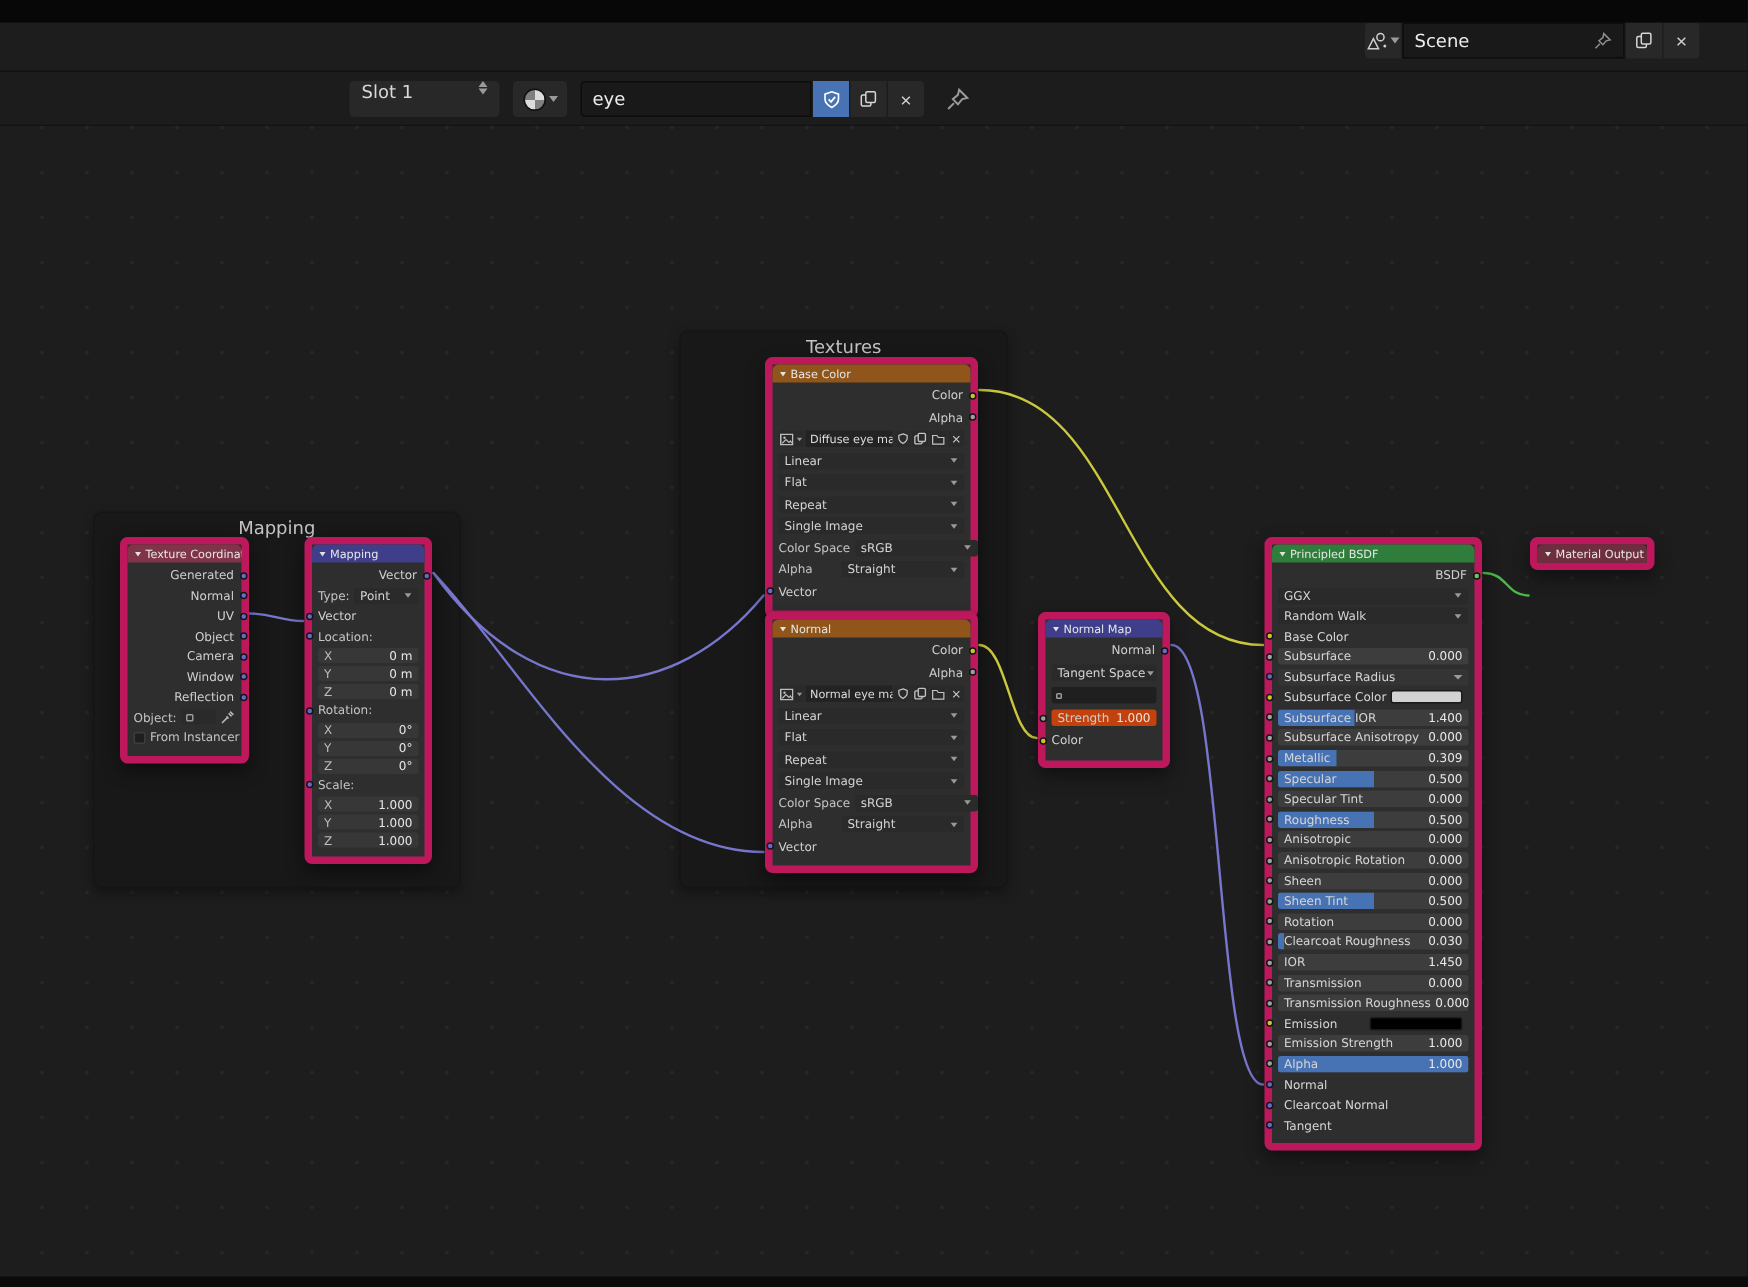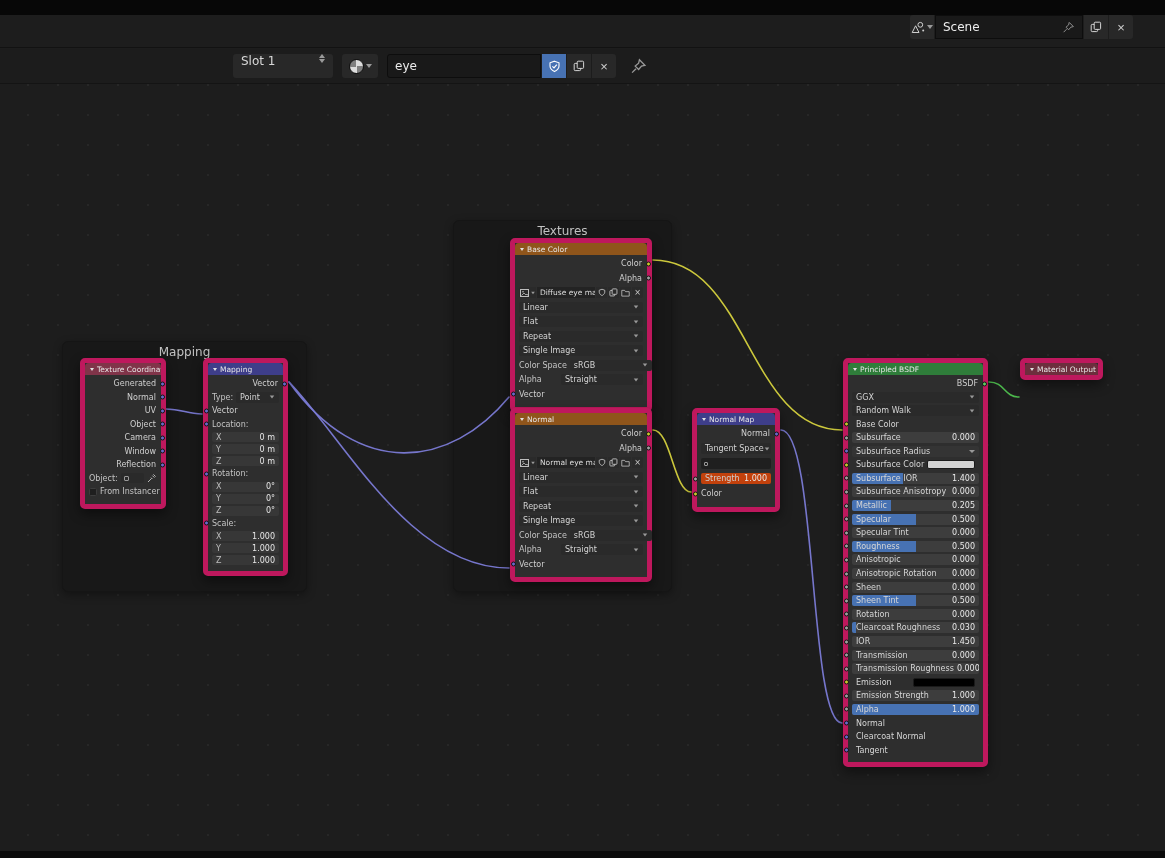--- a/index.html
+++ b/index.html
@@ -650,21 +650,21 @@
 
             </div>
           </div>
 
           <div class="prow t-slider">
             <span class="socket sock-in sk-gray"></span>
             <div class="pr-box">
               <span class="pr-fill" style="width: 30.9%;"></span>
               <span class="pr-label">Metallic</span>
 
-              <span class="pr-val">0.205</span>
+              <span class="pr-val">0.309</span>
 
             </div>
           </div>
 
           <div class="prow t-slider">
             <span class="socket sock-in sk-gray"></span>
             <div class="pr-box">
               <span class="pr-fill" style="width: 50%;"></span>
               <span class="pr-label">Specular</span>
 

